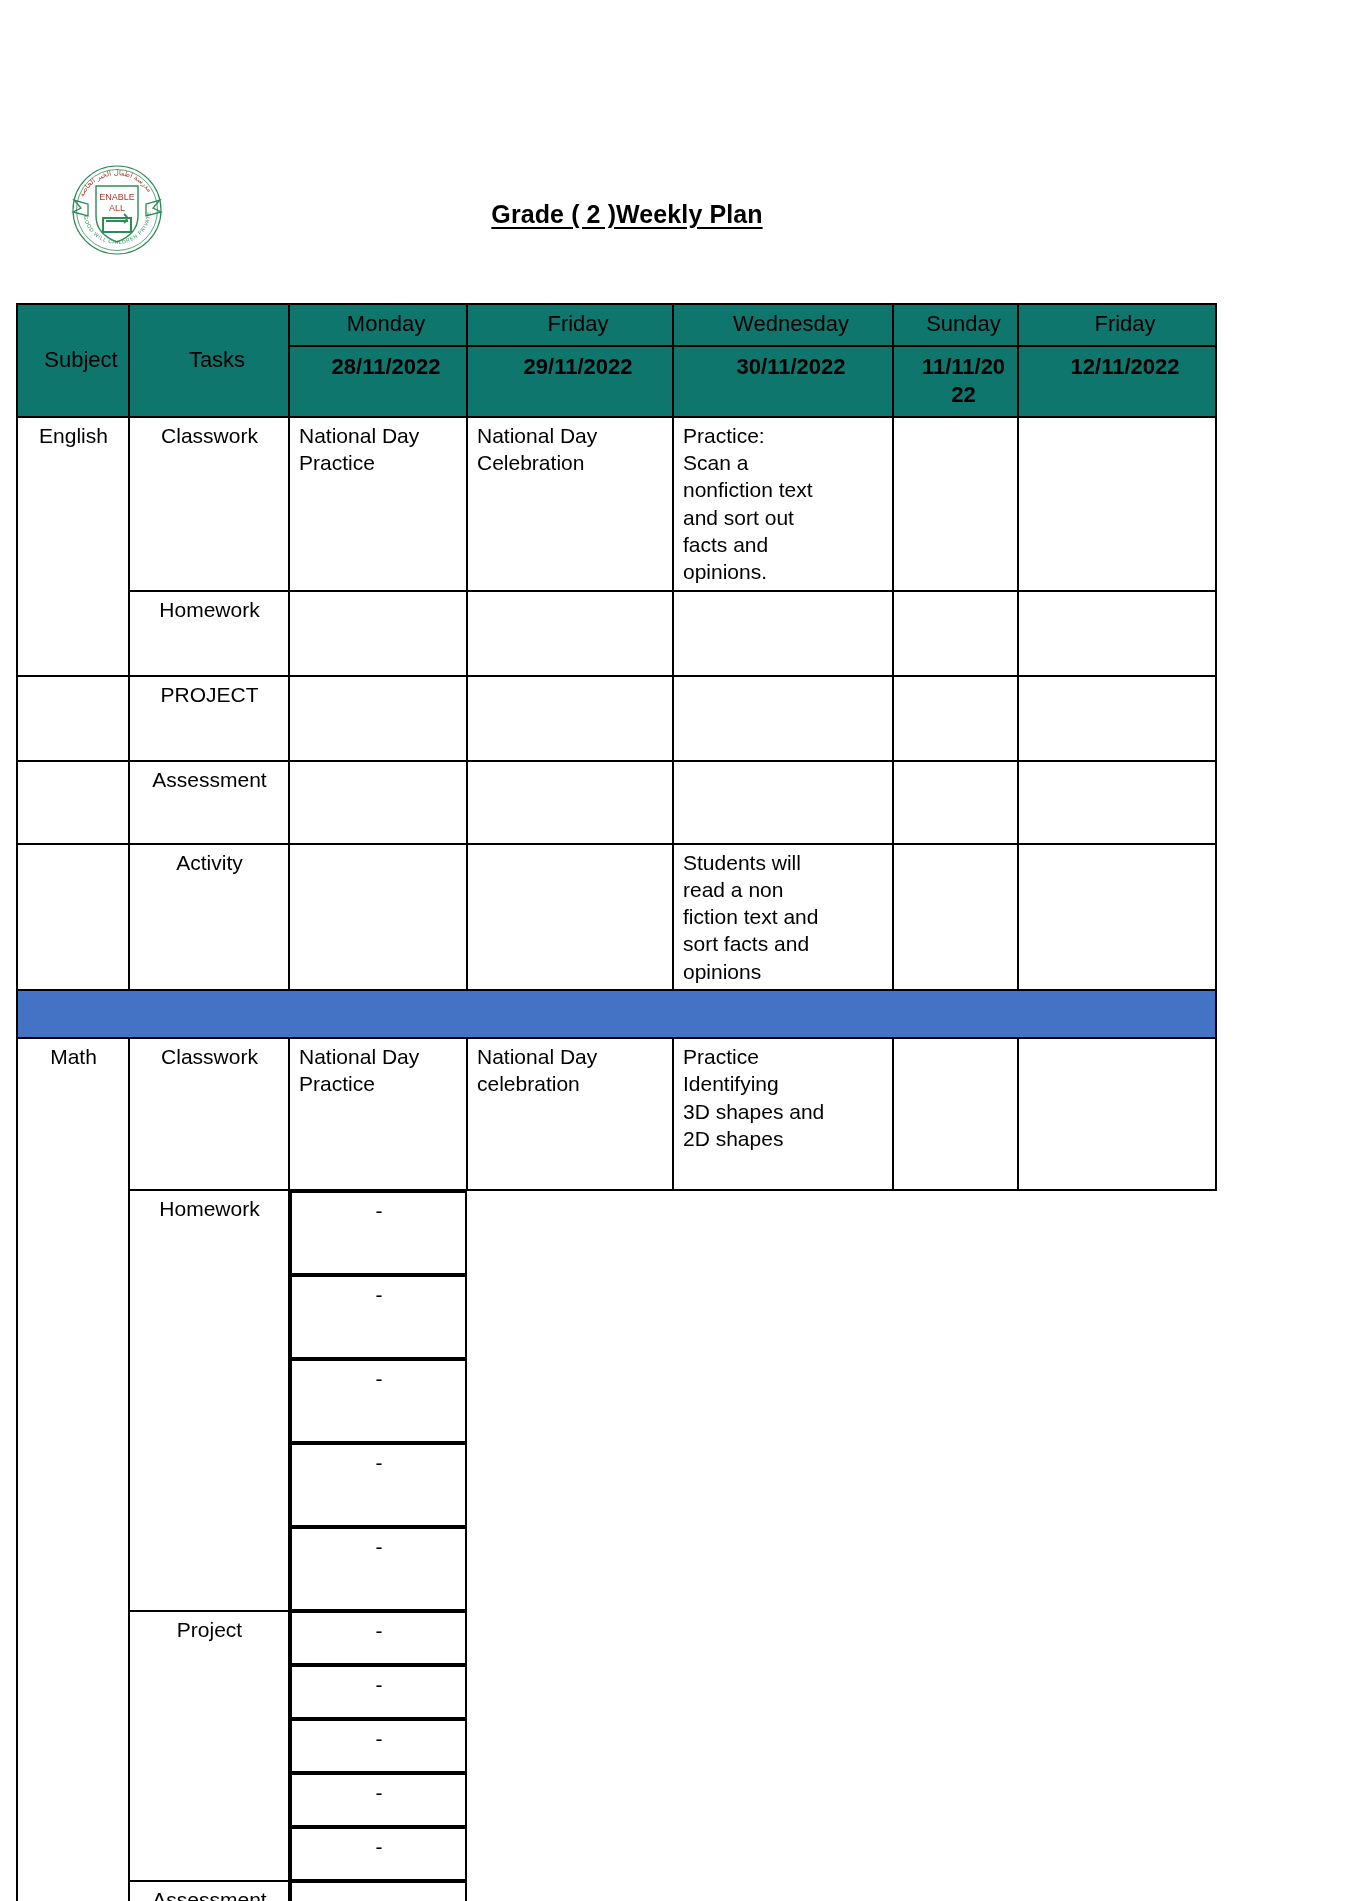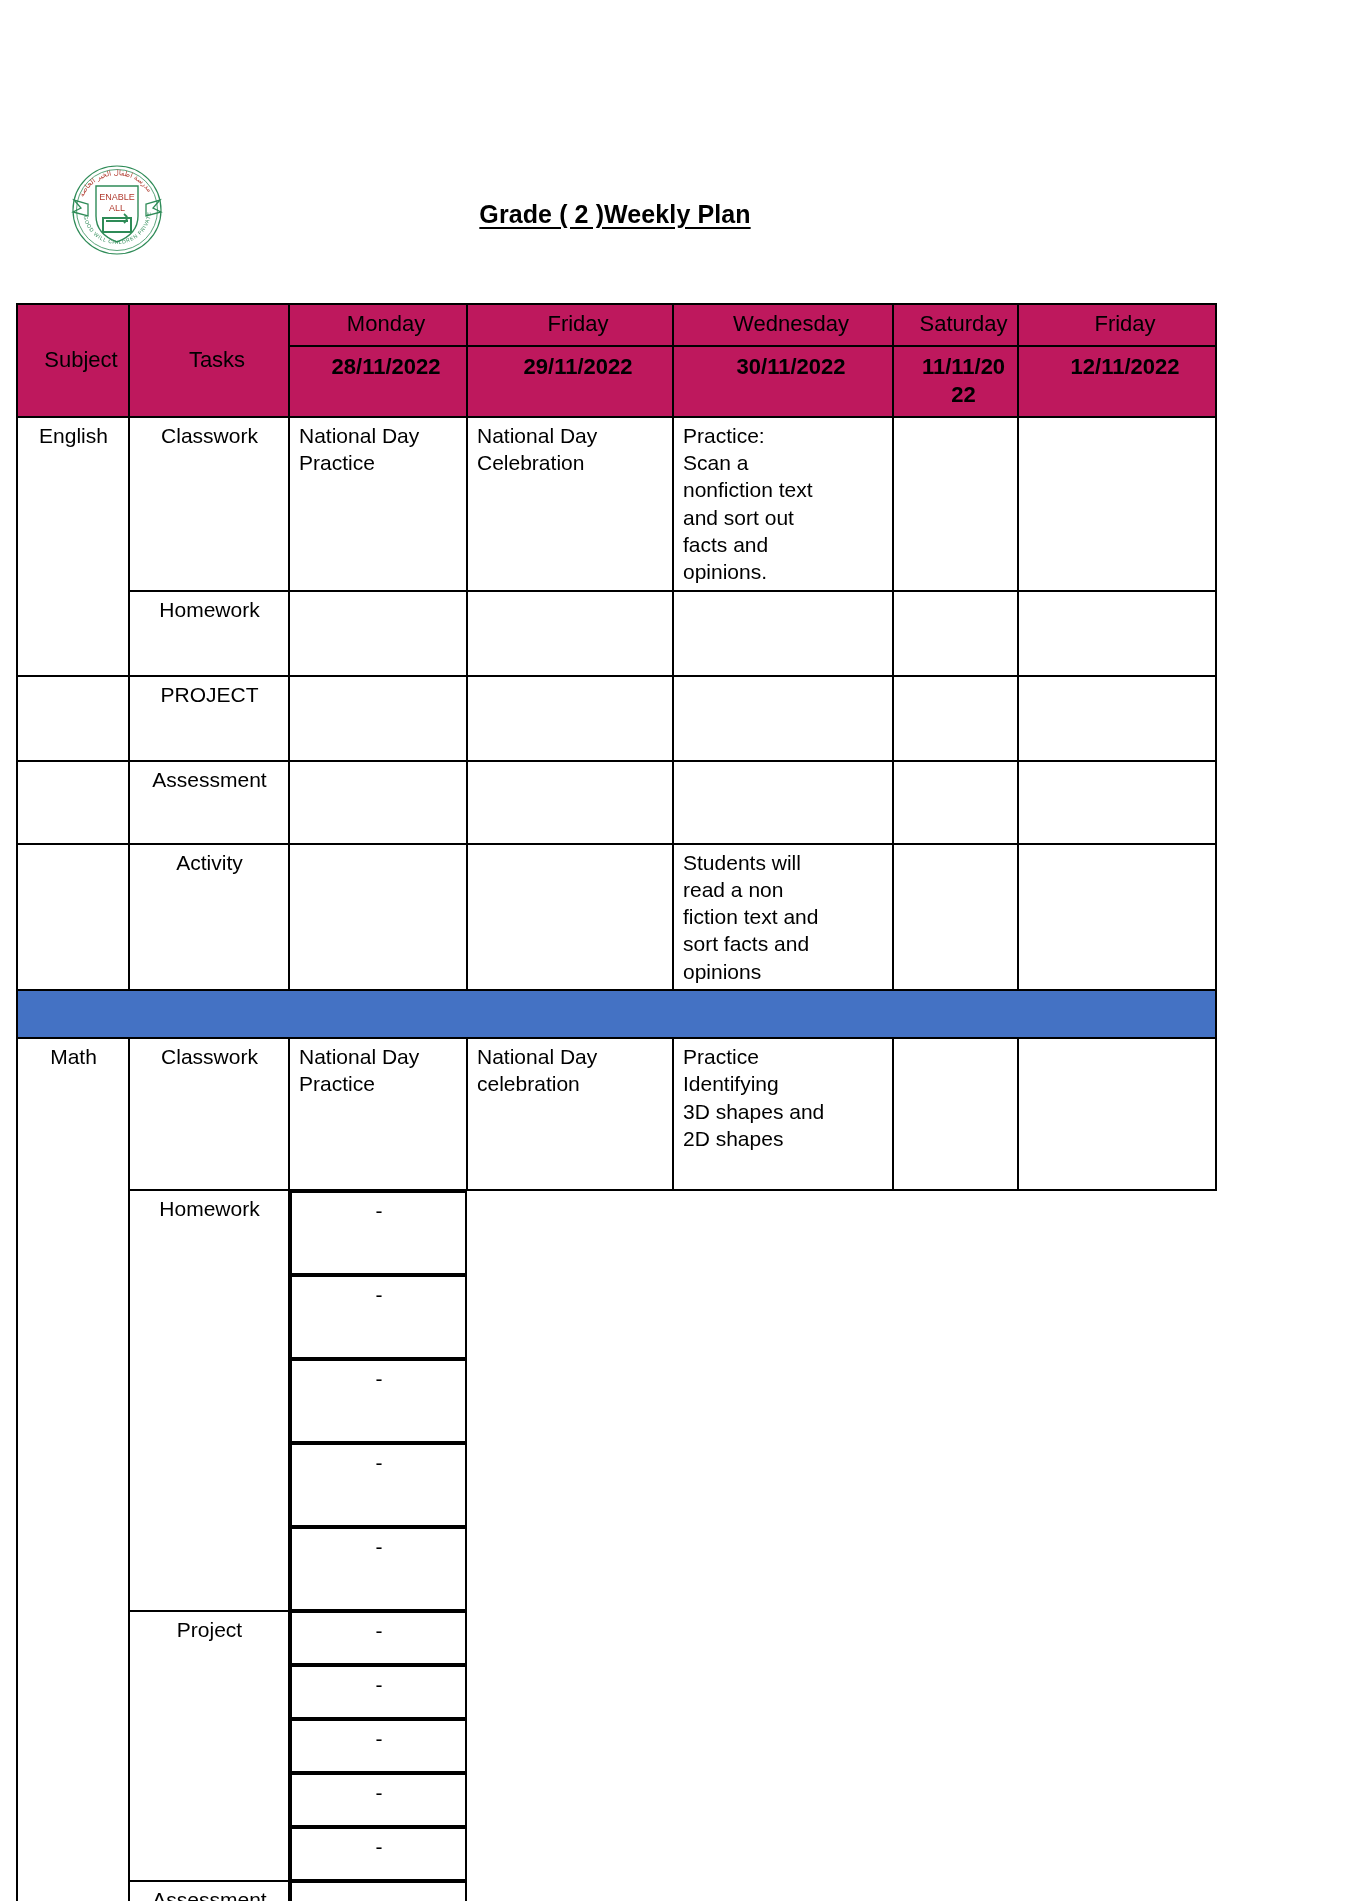--- a/index.html
+++ b/index.html
@@ -37,21 +37,21 @@
     position: absolute;
     left: 58px;
     top: 0px;
     width: 118px;
     height: 100px;
   }
   .logo svg { display: block; width: 118px; height: 100px; }
 
   .doc-title {
     position: absolute;
-    left: 0;
+    left: 12px;
     top: 40px;
     width: 1230px;
     text-align: center;
     font-size: 25px;
     font-weight: bold;
     letter-spacing: 0.1px;
   }
   .doc-title span.u {
     text-decoration: underline;
     text-underline-offset: 4px;
@@ -80,21 +80,21 @@
   col.c-subject { width: 112px; }
   col.c-tasks   { width: 160px; }
   col.c-mon     { width: 178px; }
   col.c-tue     { width: 206px; }
   col.c-wed     { width: 220px; }
   col.c-thu     { width: 125px; }
   col.c-fri     { width: 198px; }
 
   
   .hdr td {
-    background: #be185d;
+    background: #0f766e;
     text-align: center;
     vertical-align: middle;
     font-size: 22px;
     padding: 5px 4px 6px 20px;
   }
   .hdr-day td { height: 40px; }
   .hdr-date td { height: 66px; vertical-align: top; padding-top: 6px; font-weight: bold; }
 
   
   .spacer td {
@@ -203,21 +203,21 @@
       <col class="c-fri">
     </colgroup>
     <tbody>
 
       <tr class="hdr hdr-day">
         <td rowspan="2">Subject</td>
         <td rowspan="2">Tasks</td>
         <td>Monday</td>
         <td>Friday</td>
         <td>Wednesday</td>
-        <td>Saturday</td>
+        <td>Sunday</td>
         <td>Friday</td>
       </tr>
 
       <tr class="hdr hdr-date">
         <td class="nowrap-lines">28/11/2022</td>
         <td class="nowrap-lines">29/11/2022</td>
         <td class="nowrap-lines">30/11/2022</td>
         <td class="nowrap-lines">11/11/20
 22</td>
         <td class="nowrap-lines">12/11/2022</td>

